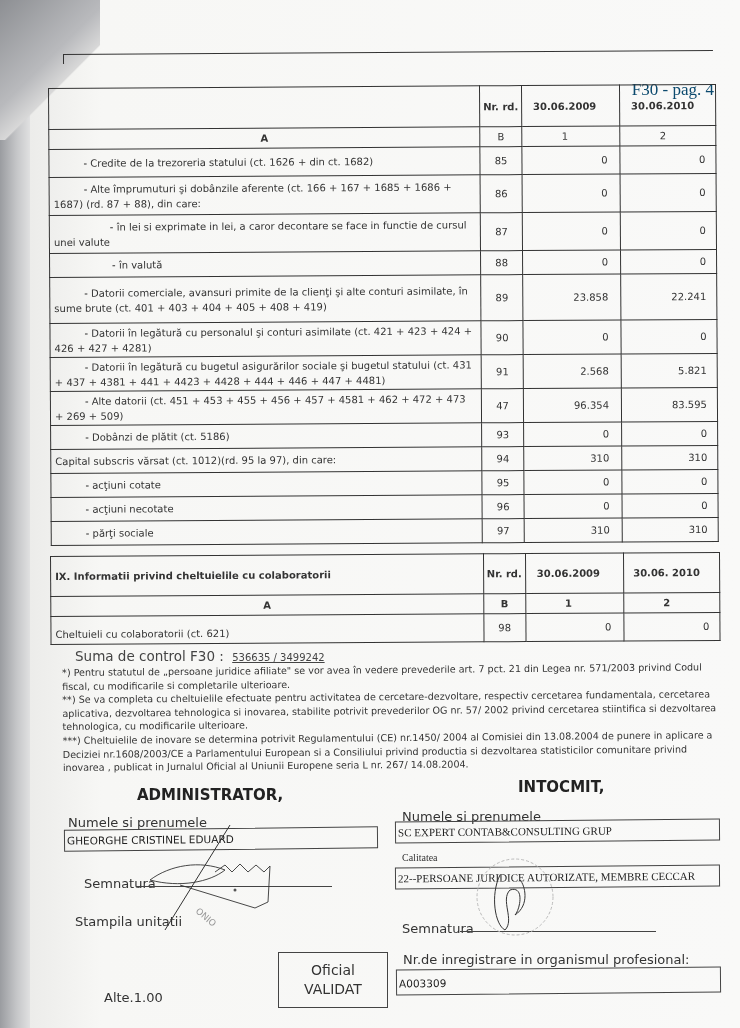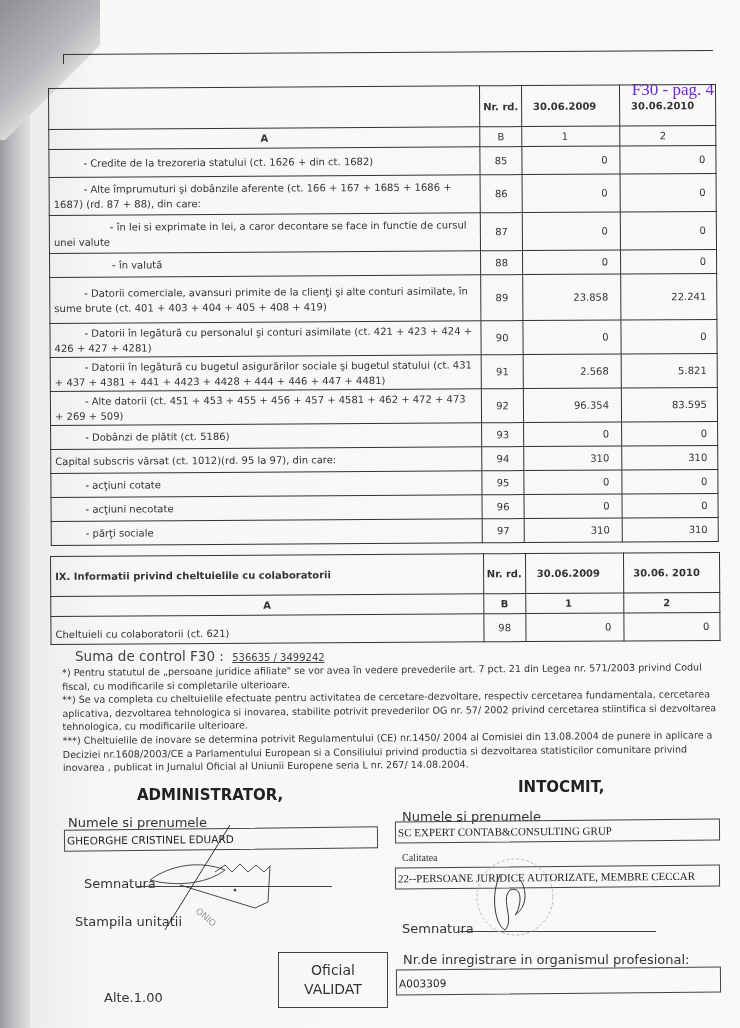--- a/index.html
+++ b/index.html
@@ -23,21 +23,21 @@
       position: absolute; left: 30px; top: 0; width: 710px; height: 1028px;
       background: linear-gradient(to right, #ececea 0%, #f7f7f5 10%, #f9f9f8 100%);
     }
     .top-border {
       position: absolute; left: 63px; top: 52px; width: 650px; height: 10px;
       border-top: 1px solid #333; border-left: 1px solid #333;
       transform: rotate(-0.35deg);
     }
     .page-id {
       position: absolute; right: 26px; top: 80px;
-      font-family: "Liberation Serif", serif; font-size: 17px; color: #6d28d9;
+      font-family: "Liberation Serif", serif; font-size: 17px; color: #0c4a6e;
     }
 
     
     table.grid {
       position: absolute; border-collapse: collapse;
       transform: rotate(-0.35deg); transform-origin: left top;
       font-family: "DejaVu Sans", sans-serif;
     }
     table.grid td {
       border: 1px solid #333; font-size: 10px; color: #333;
@@ -150,21 +150,21 @@
       <td class="c2">0</td>
     </tr>
     <tr style="height:34px">
       <td class="a ind-first">- Datorii în legătură cu bugetul asigurărilor sociale şi bugetul statului (ct. 431 + 437 + 4381 + 441 + 4423 + 4428 + 444 + 446 + 447 + 4481)</td>
       <td class="b">91</td>
       <td class="c1">2.568</td>
       <td class="c2">5.821</td>
     </tr>
     <tr style="height:34px">
       <td class="a ind-first">- Alte datorii (ct. 451 + 453 + 455 + 456 + 457 + 4581 + 462 + 472 + 473 + 269 + 509)</td>
-      <td class="b">92</td>
+      <td class="b">47</td>
       <td class="c1">96.354</td>
       <td class="c2">83.595</td>
     </tr>
     <tr style="height:24px">
       <td class="a indent1">- Dobânzi de plătit (ct. 5186)</td>
       <td class="b">93</td>
       <td class="c1">0</td>
       <td class="c2">0</td>
     </tr>
     <tr style="height:24px">

